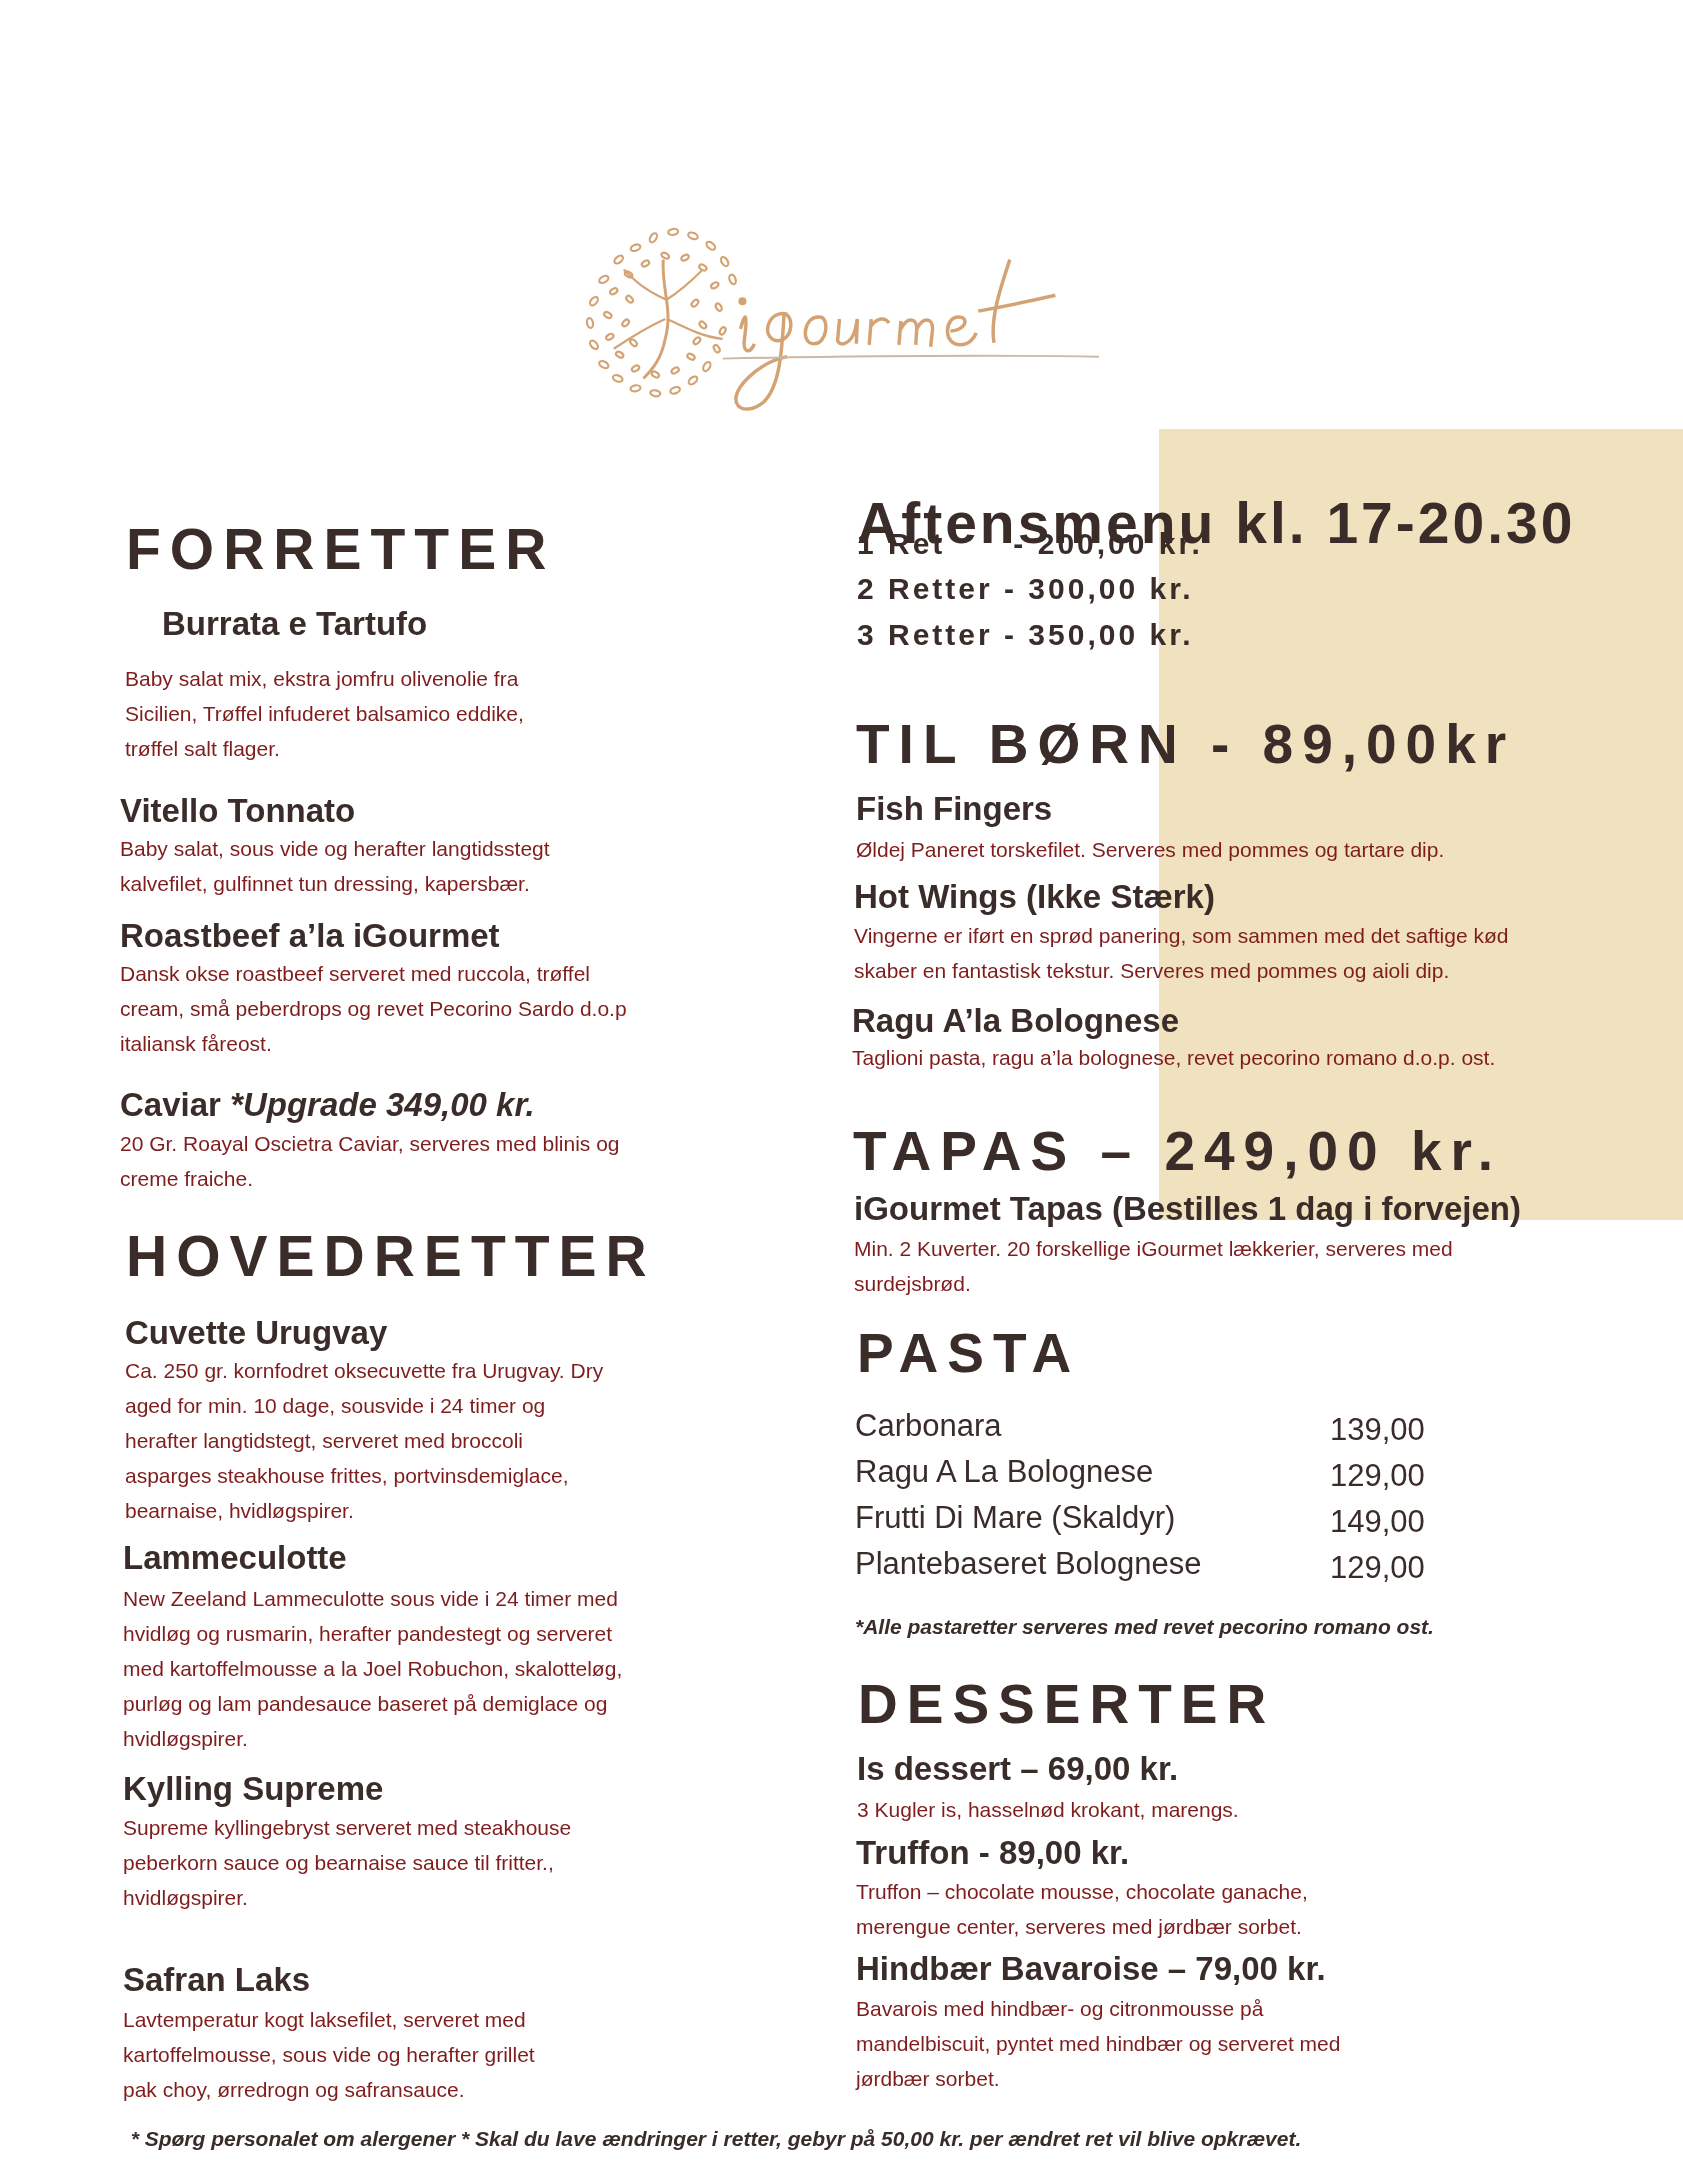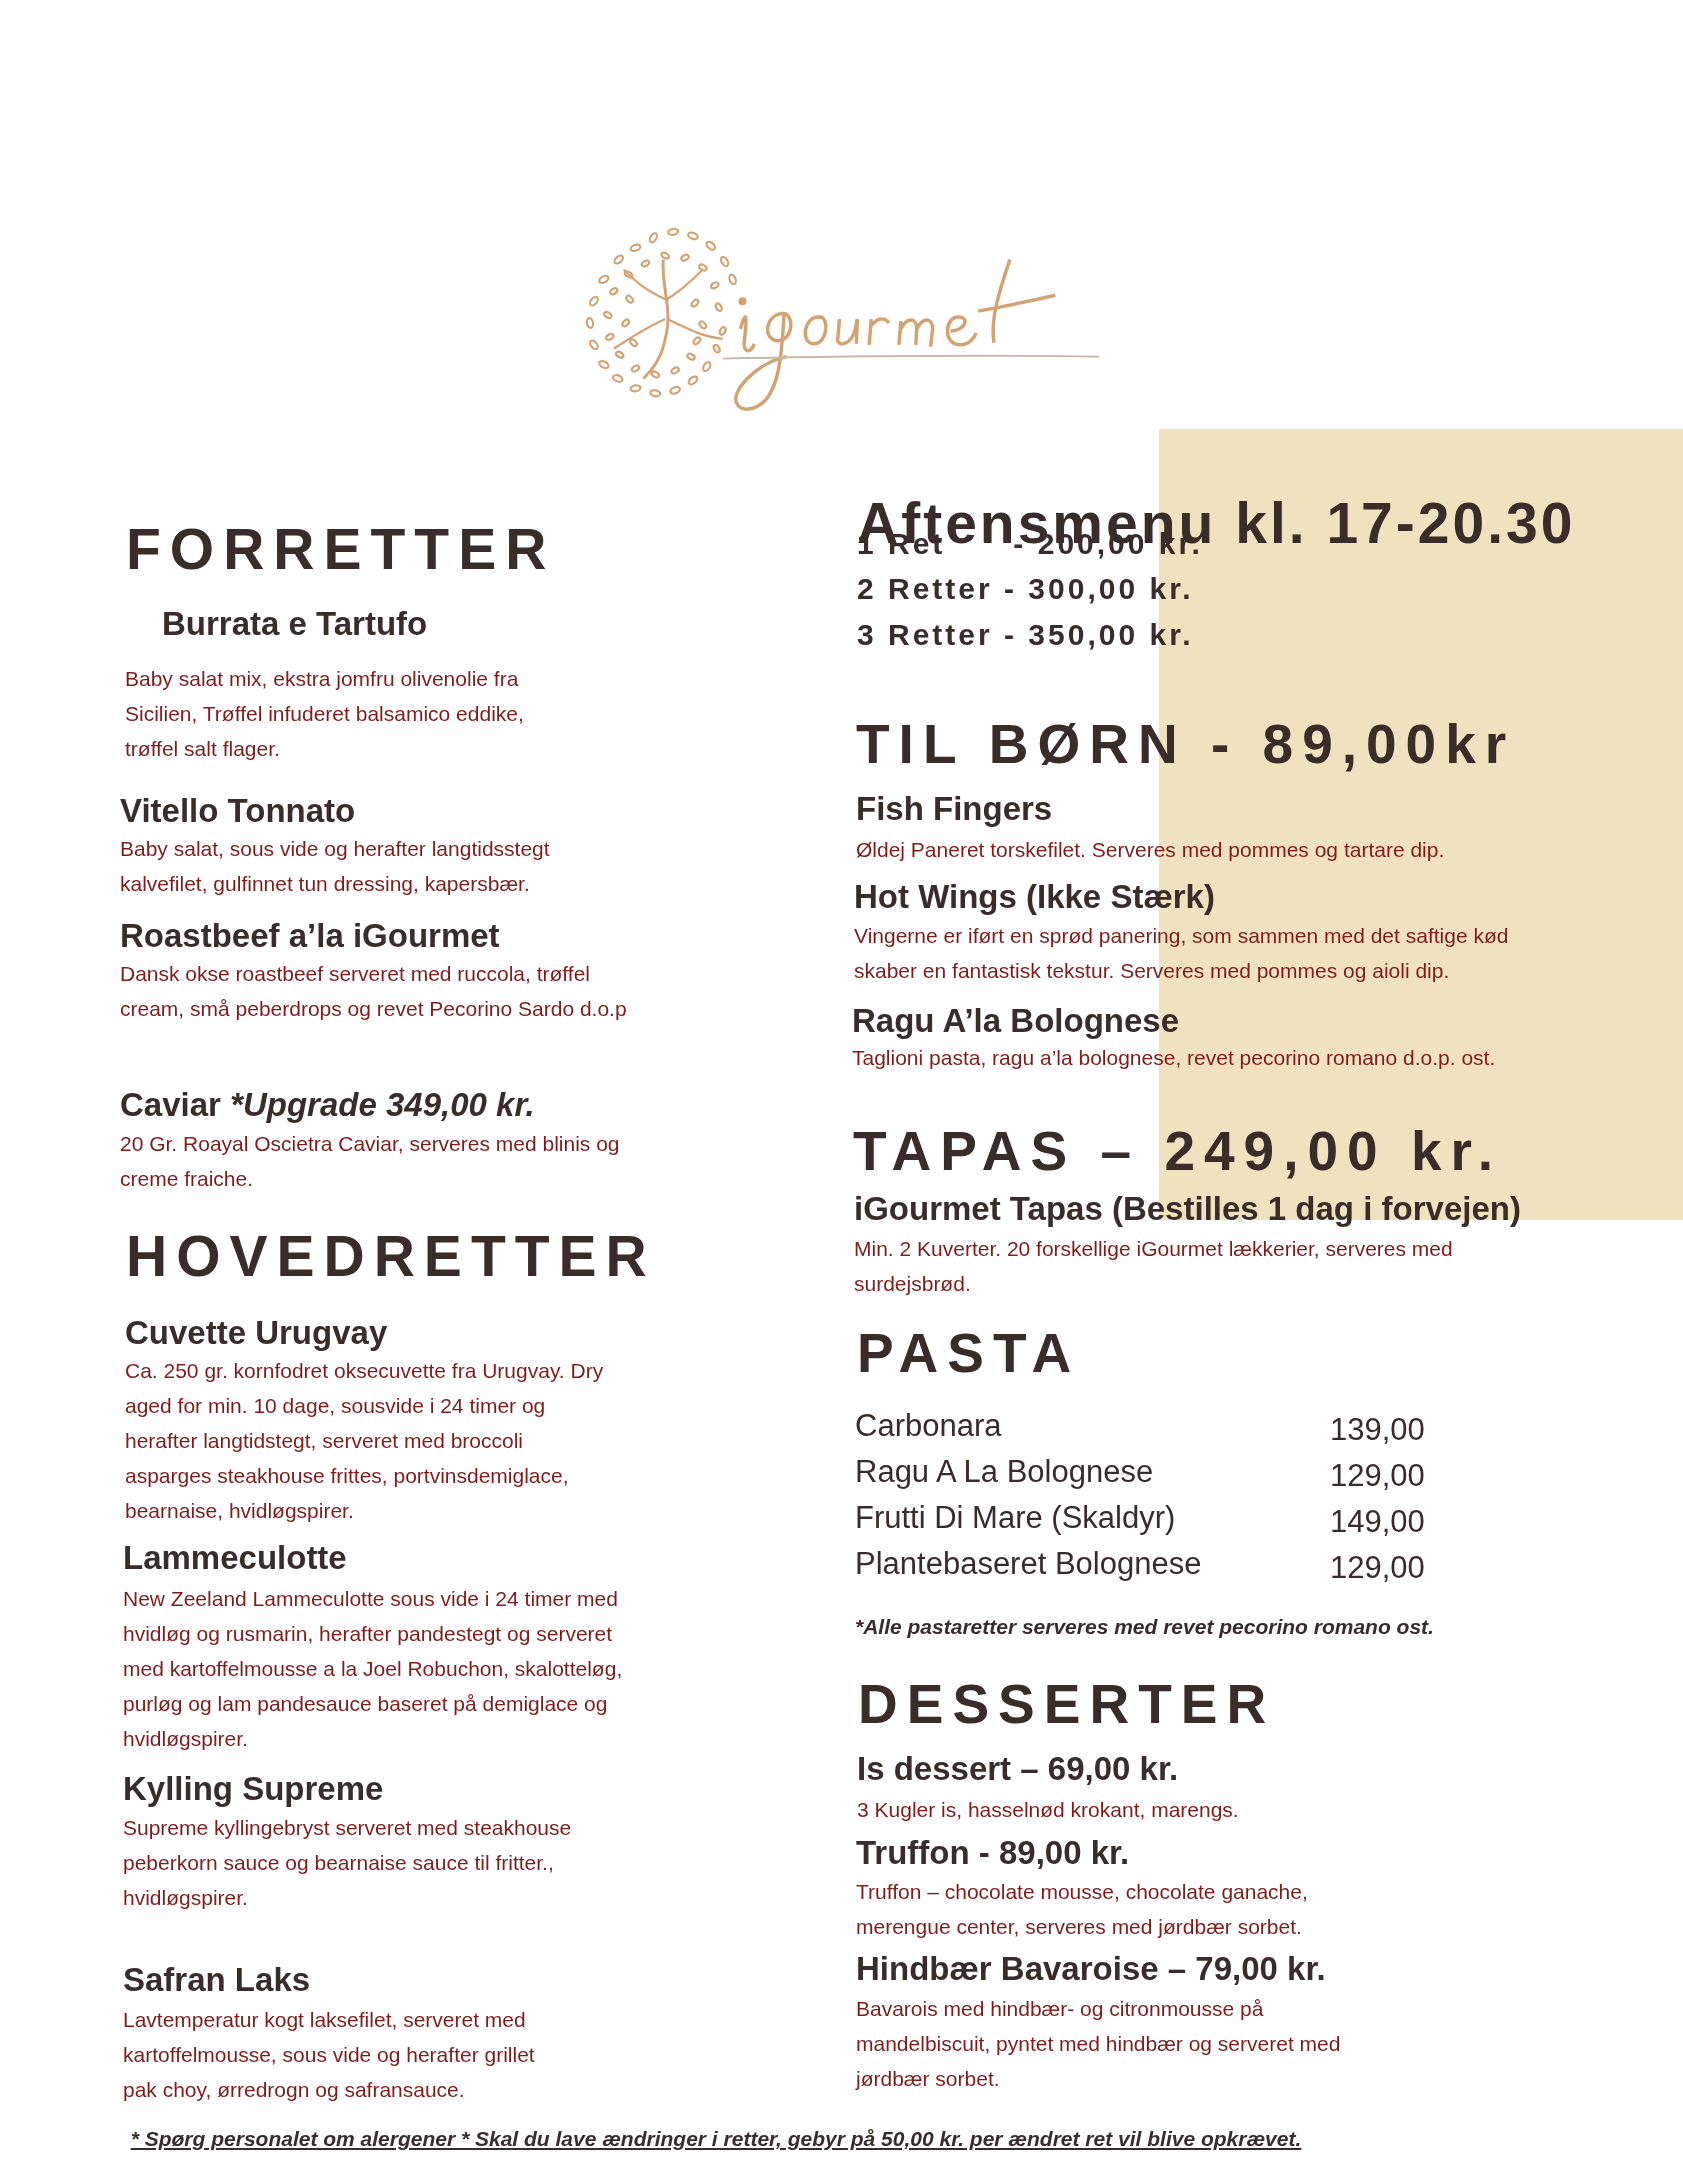--- a/index.html
+++ b/index.html
@@ -10,21 +10,21 @@
   .section { font-weight:bold; font-size:55px; line-height:1; letter-spacing:9px; }
   .title { font-weight:bold; font-size:57px; line-height:1; letter-spacing:3px; }
   .course { font-weight:bold; font-size:30px; line-height:1; letter-spacing:3px; white-space:pre; }
   .item { font-weight:bold; font-size:33px; line-height:1; }
   .item i { font-style:italic; }
   .desc { font-size:21px; line-height:35px; color:#7f1d1d; white-space:normal; }
   .desc-line { display:block; white-space:nowrap; }
   .pasta-name { font-size:31px; line-height:46px; }
   .pasta-price { font-size:31px; line-height:46px; }
   .note { font-size:21px; font-weight:bold; font-style:italic; line-height:1; }
-  .footer { font-size:21px; font-weight:bold; font-style:italic; line-height:1; left:0; width:1432px; text-align:center;text-decoration:underline; }
+  .footer { font-size:21px; font-weight:bold; font-style:italic; line-height:1; left:0; width:1432px; text-align:center; }
   .logo { position:absolute; left:574px; top:220px; width:535px; height:203px; }
 </style>
 </head>
 <body>
 
 <div class="beige"></div>
 
 <div class="logo">
   <svg width="535" height="203" viewBox="0 0 540 205">
     <g fill="none" stroke="#d4a373" stroke-width="2.2">
@@ -106,20 +106,21 @@
 <div class="abs item" style="left:120px; top:794px;">Vitello Tonnato</div>
 <div class="abs desc" style="left:120px; top:831px;">
   <span class="desc-line">Baby salat, sous vide og herafter langtidsstegt</span>
   <span class="desc-line">kalvefilet, gulfinnet tun dressing, kapersbær.</span>
 </div>
 
 <div class="abs item" style="left:120px; top:919px;">Roastbeef a’la iGourmet</div>
 <div class="abs desc" style="left:120px; top:956px;">
   <span class="desc-line">Dansk okse roastbeef serveret med ruccola, trøffel</span>
   <span class="desc-line">cream, små peberdrops og revet Pecorino Sardo d.o.p</span>
+  <span class="desc-line">italiansk fåreost.</span>
 </div>
 
 <div class="abs item" style="left:120px; top:1088px;">
   <span>Caviar </span><i>*Upgrade 349,00 kr.</i>
 </div>
 <div class="abs desc" style="left:120px; top:1126px;">
   <span class="desc-line">20 Gr. Roayal Oscietra Caviar, serveres med blinis og</span>
   <span class="desc-line">creme fraiche.</span>
 </div>
 

